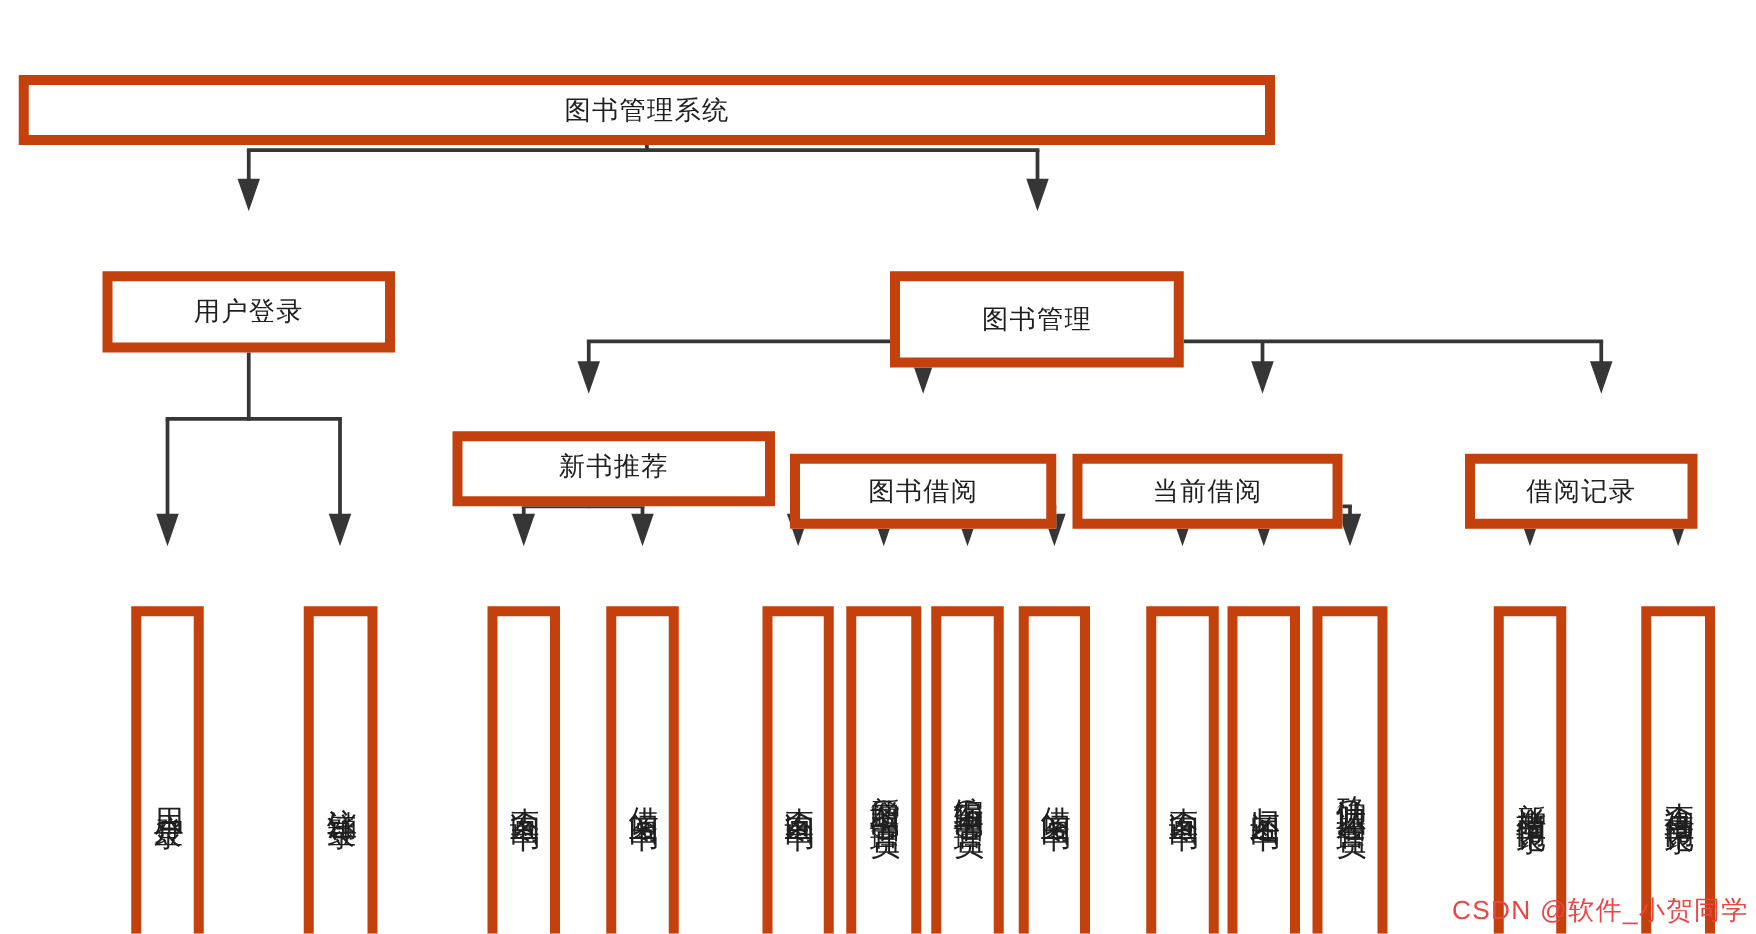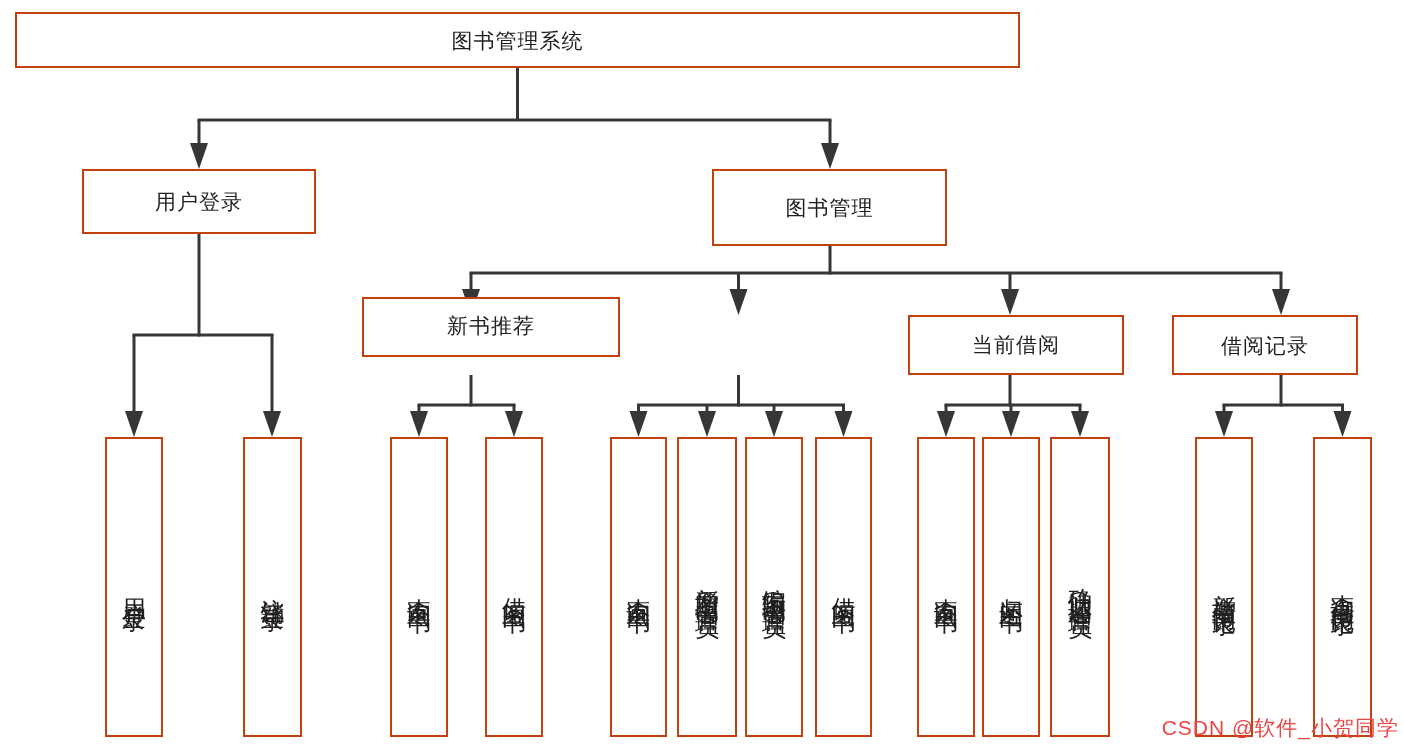--- a/index.html
+++ b/index.html
@@ -13,28 +13,29 @@
   }
   #connectors {
     position: absolute;
     left: 0; top: 0;
     width: 1405px; height: 747px;
     z-index: 0;
   }
   .box {
     position: absolute;
     box-sizing: border-box;
-    border: 2px solid #c2410c;
+    border: 8px solid #c2410c;
     background: #ffffff;
     display: flex;
     align-items: center;
     justify-content: center;
     color: #1f1f1f;
     z-index: 1;
     line-height: 1;
+    margin-top: 48px;
   }
   .h {
     font-size: 21px;
     letter-spacing: 1px;
   }
   .v {
     writing-mode: vertical-rl;
     text-orientation: mixed;
     font-size: 24px;
     letter-spacing: 4px;
@@ -122,21 +123,22 @@
       <path d="M1333.5 411 L1351.5 411 L1342.5 437 Z"></path>
     </g>
   </svg>
 
   <div class="box h" style="left:15px; top:12px; width:1005px; height:56px;">图书管理系统</div>
 
   <div class="box h" style="left:82px; top:169px; width:234px; height:65px;">用户登录</div>
   <div class="box h" style="left:712px; top:169px; width:235px; height:77px;">图书管理</div>
 
   <div class="box h" style="left:362px; top:297px; width:258px; height:60px;font-family:Liberation Mono, monospace;">新书推荐</div>
-  <div class="box h" style="left:908px; top:315px; width:216px; height:60px;font-family:Liberation Serif, serif;">当前借阅</div>
+  <div class="box h" style="left:632px; top:315px; width:213px; height:60px;">图书借阅</div>
+  <div class="box h" style="left:858px; top:315px; width:216px; height:60px;">当前借阅</div>
   <div class="box h" style="left:1172px; top:315px; width:186px; height:60px;">借阅记录</div>
 
   <div class="box v" style="left:105px; top:437px; width:58px; height:300px;">用户登录</div>
   <div class="box v" style="left:243px; top:437px; width:59px; height:300px;">注销登录</div>
 
   <div class="box v" style="left:390px; top:437px; width:58px; height:300px;">查询图书</div>
   <div class="box v" style="left:485px; top:437px; width:58px; height:300px;">借阅图书</div>
 
   <div class="box v" style="left:610px; top:437px; width:57px; height:300px;">查询图书</div>
   <div class="box v" style="left:677px; top:437px; width:60px; height:300px;">新增图书（管理员）</div>

